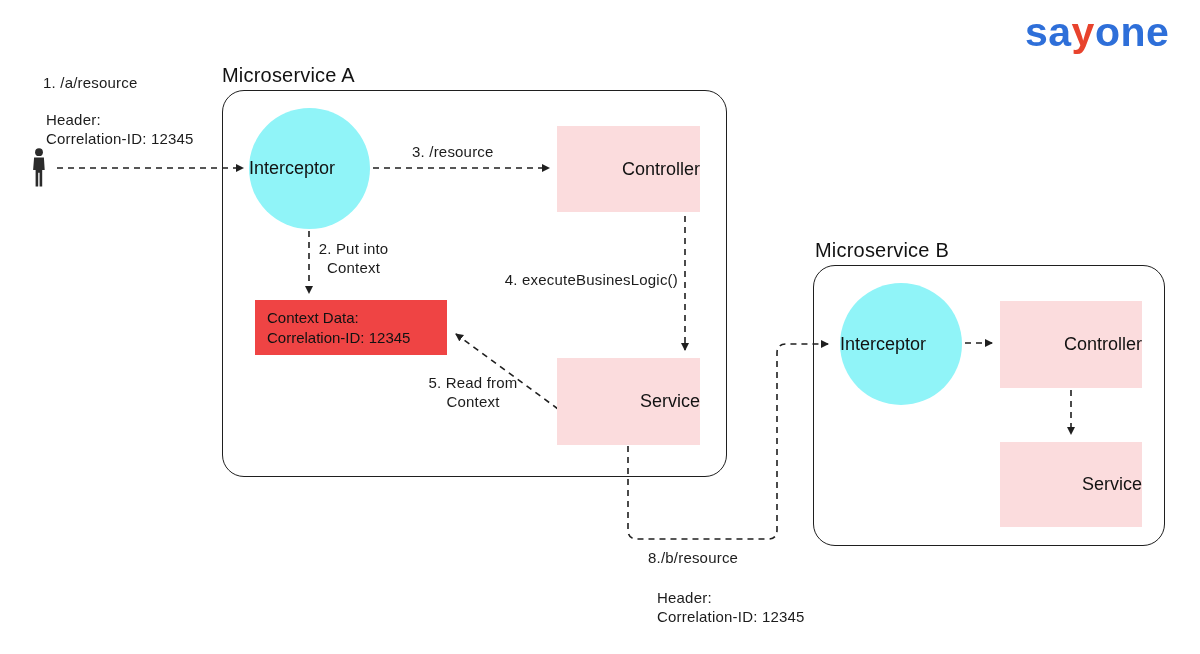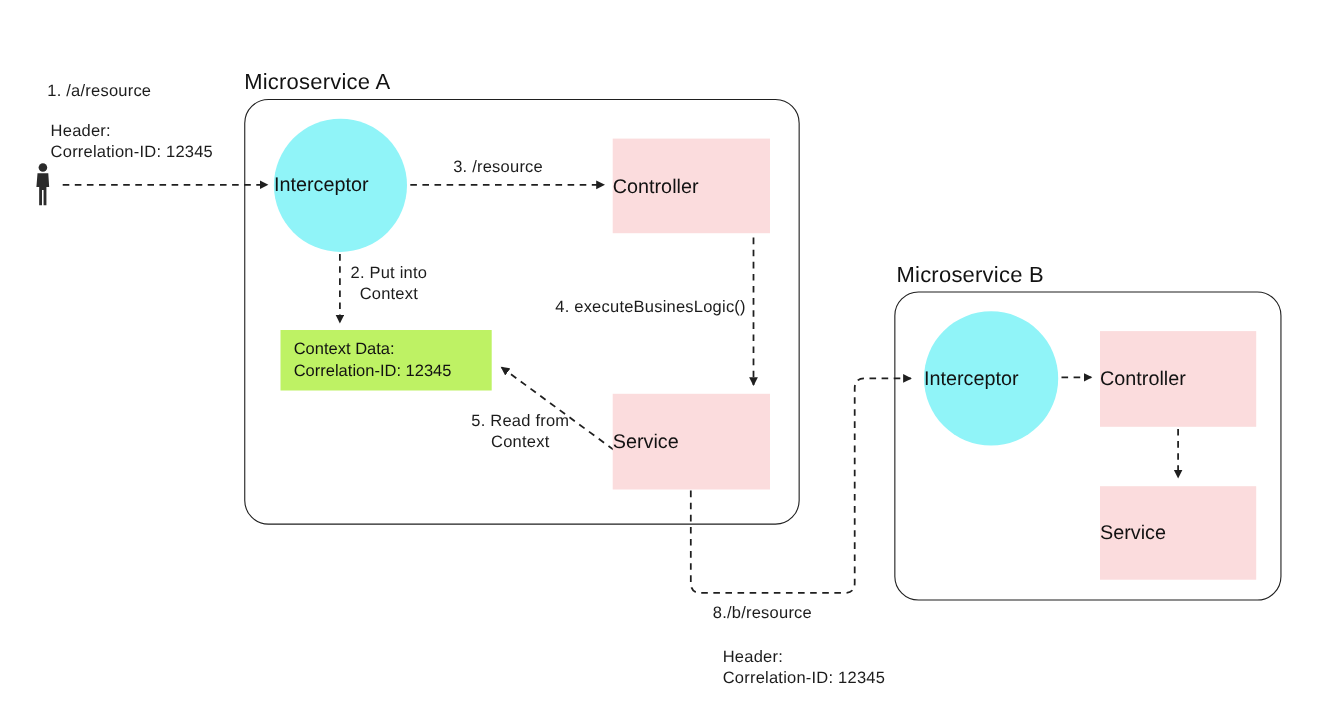--- a/index.html
+++ b/index.html
@@ -57,28 +57,28 @@
     align-items: center;
     font-size: 18px;
     font-weight: 500;
     color: #121212;
   }
   .node-rect {
     position: absolute;
     background: #fbdcdd;
     display: flex;
     align-items: center;
-    justify-content: flex-start;
+    justify-content: flex-end;
     font-size: 18px;
     font-weight: 500;
     color: #121212;
   }
   .context-box {
     position: absolute;
-    background: #bef264;
+    background: #ef4444;
     padding: 8px 0 0 12px;
     font-size: 15px;
     line-height: 19.5px;
     color: #121212;
   }
   .centered { text-align: center; }
   .right-align { text-align: right; }
   .logo {
     position: absolute;
     left: 1025px; top: 10px;
@@ -109,20 +109,23 @@
     <path class="arrow-path" d="M57,168 H243" marker-end="url(#arr)"></path>
     <path class="arrow-path" d="M373,168 H549" marker-end="url(#arr)"></path>
     <path class="arrow-path" d="M309,231 V293" marker-end="url(#arr)"></path>
     <path class="arrow-path" d="M685,216 V350" marker-end="url(#arr)"></path>
     <path class="arrow-path" d="M558,409 L456,334" marker-end="url(#arr)"></path>
     <path class="arrow-path" d="M628,446 V530 Q628,539 637,539 H768 Q777,539 777,530 V353 Q777,344 786,344 H828" marker-end="url(#arr)"></path>
     <path class="arrow-path" d="M965,343 H992" marker-end="url(#arr)"></path>
     <path class="arrow-path" d="M1071,390 V434" marker-end="url(#arr)"></path>
   </svg>
 
+  <div class="logo">
+    <span class="blue">sa</span><span class="red">y</span><span class="blue">one</span>
+  </div>
 
   <div class="label" style="left:43px; top:73px;">1. /a/resource</div>
   <div class="label" style="left:46px; top:110px;">Header:</div>
   <div class="label" style="left:46px; top:129px;">Correlation-ID: 12345</div>
 
   <svg class="person" viewBox="0 0 18 40">
     <circle cx="9" cy="4.2" r="3.9" fill="#2b2b2b"></circle>
     <path fill="#2b2b2b" d="M4.1 9.6 h9.8 l0.8 12.4 h-2.5 v16.5 h-2.6 v-13.8 h-1.4 v13.8 h-2.6 v-16.5 h-2.5 z"></path>
   </svg>
 

